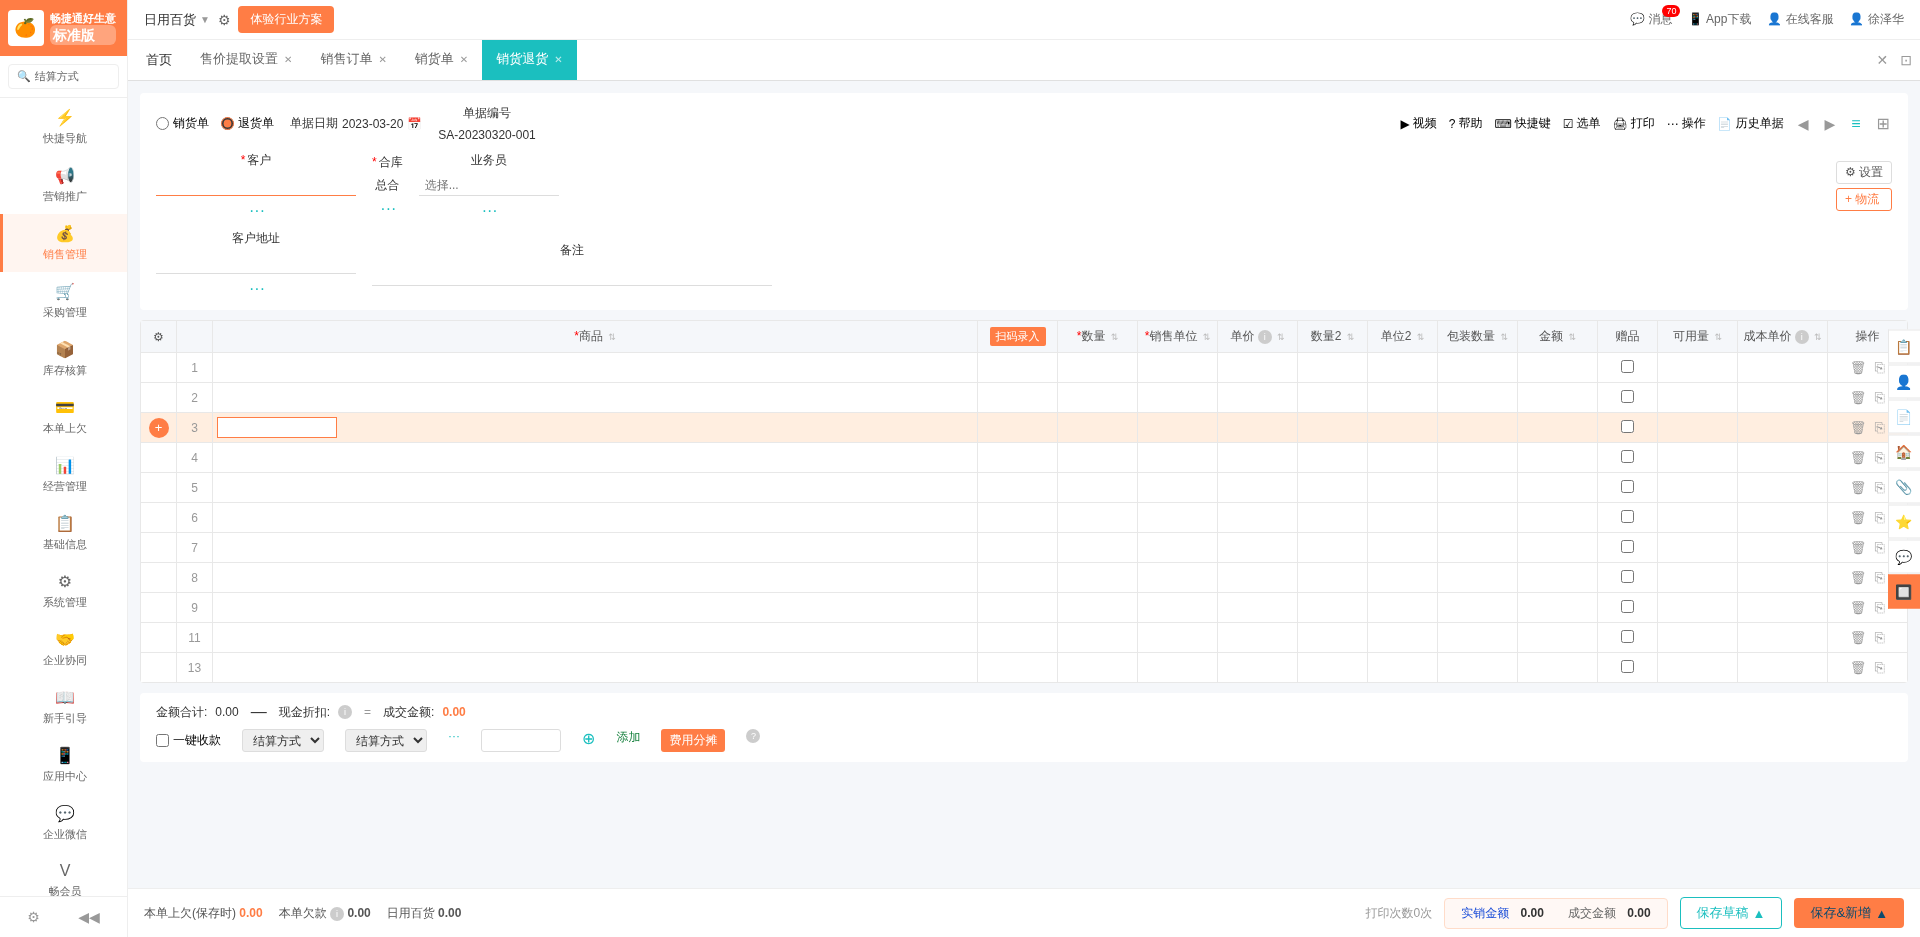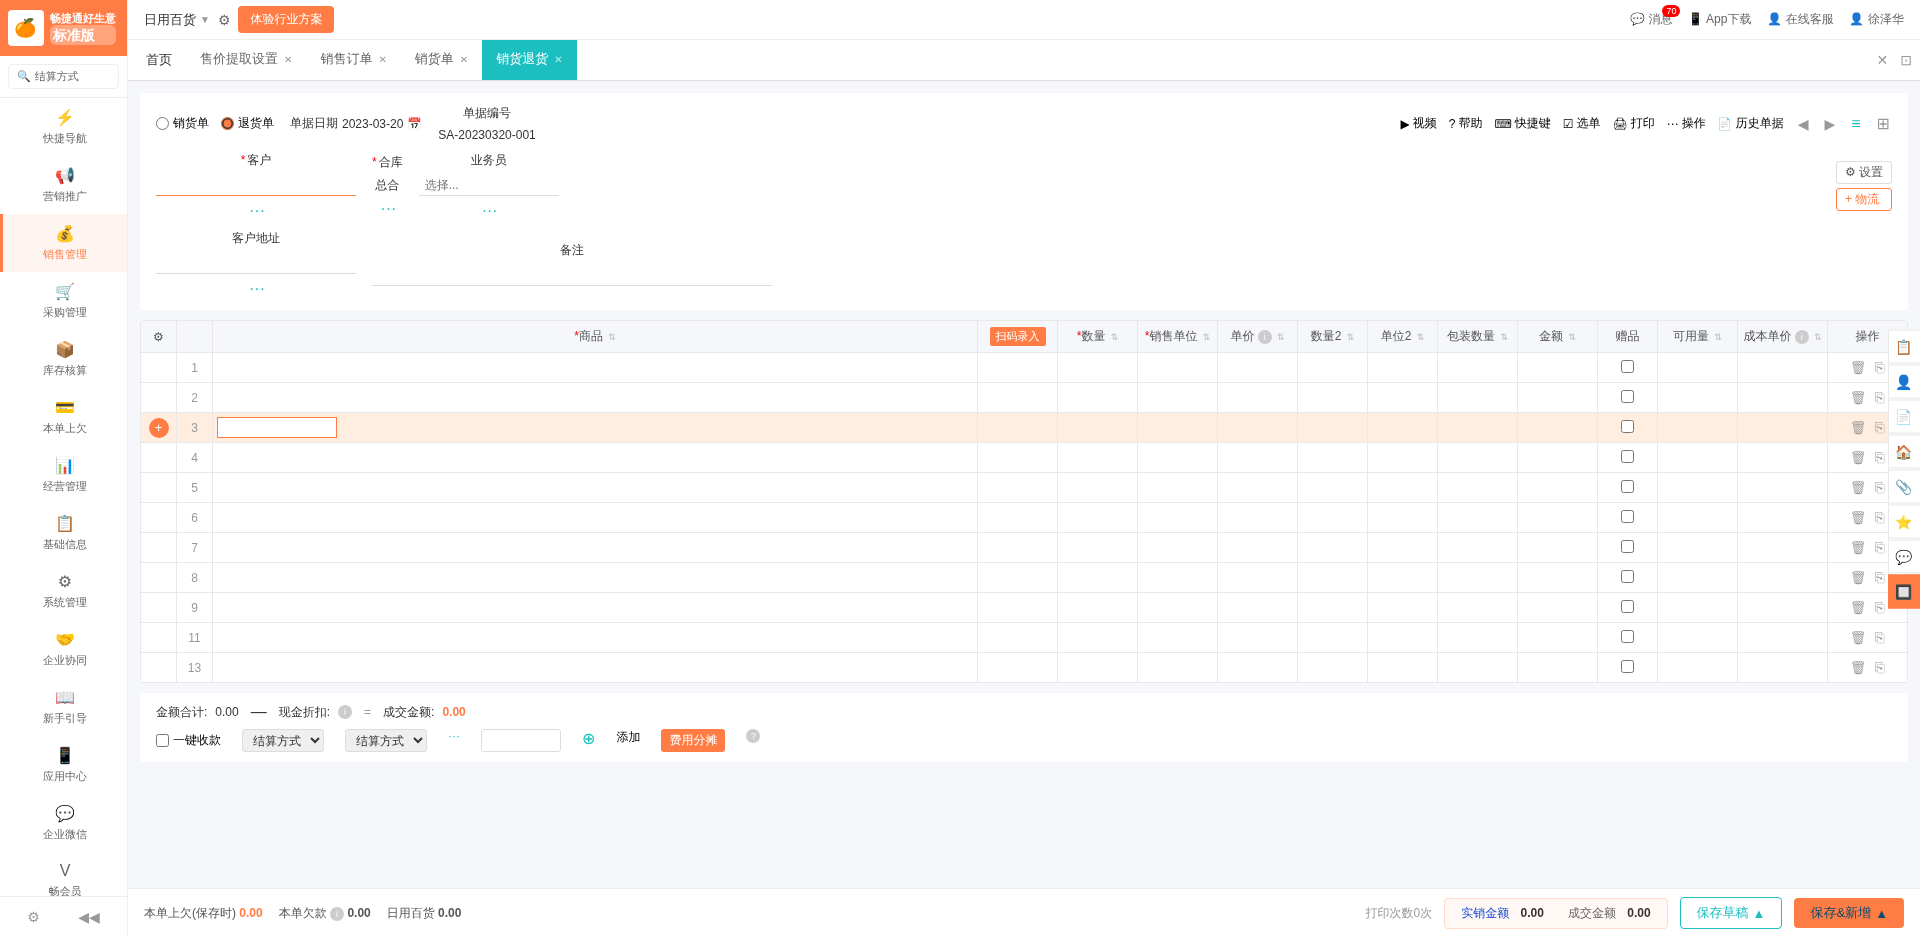--- a/index.html
+++ b/index.html
@@ -658,21 +658,21 @@
         </label>
         <select class="pay-select">
           <option>结算方式</option>
         </select>
         <select class="pay-select">
           <option>结算方式</option>
         </select>
         <span class="pay-dots">···</span>
         <input class="pay-input" type="text" placeholder="" style="">
         <span style="color:#1bbfbf; cursor:pointer; font-size:16px;">⊕</span>
-        <span style="color:#000000;">添加</span>
+        <span style="color:#15803d;">添加</span>
         <button class="fee-split-btn">费用分摊</button>
         <span class="info-icon">?</span>
       </div>
     </div>
 
   </div>
 
   <div class="footer-bar">
     <div class="footer-stats">
       <span>

